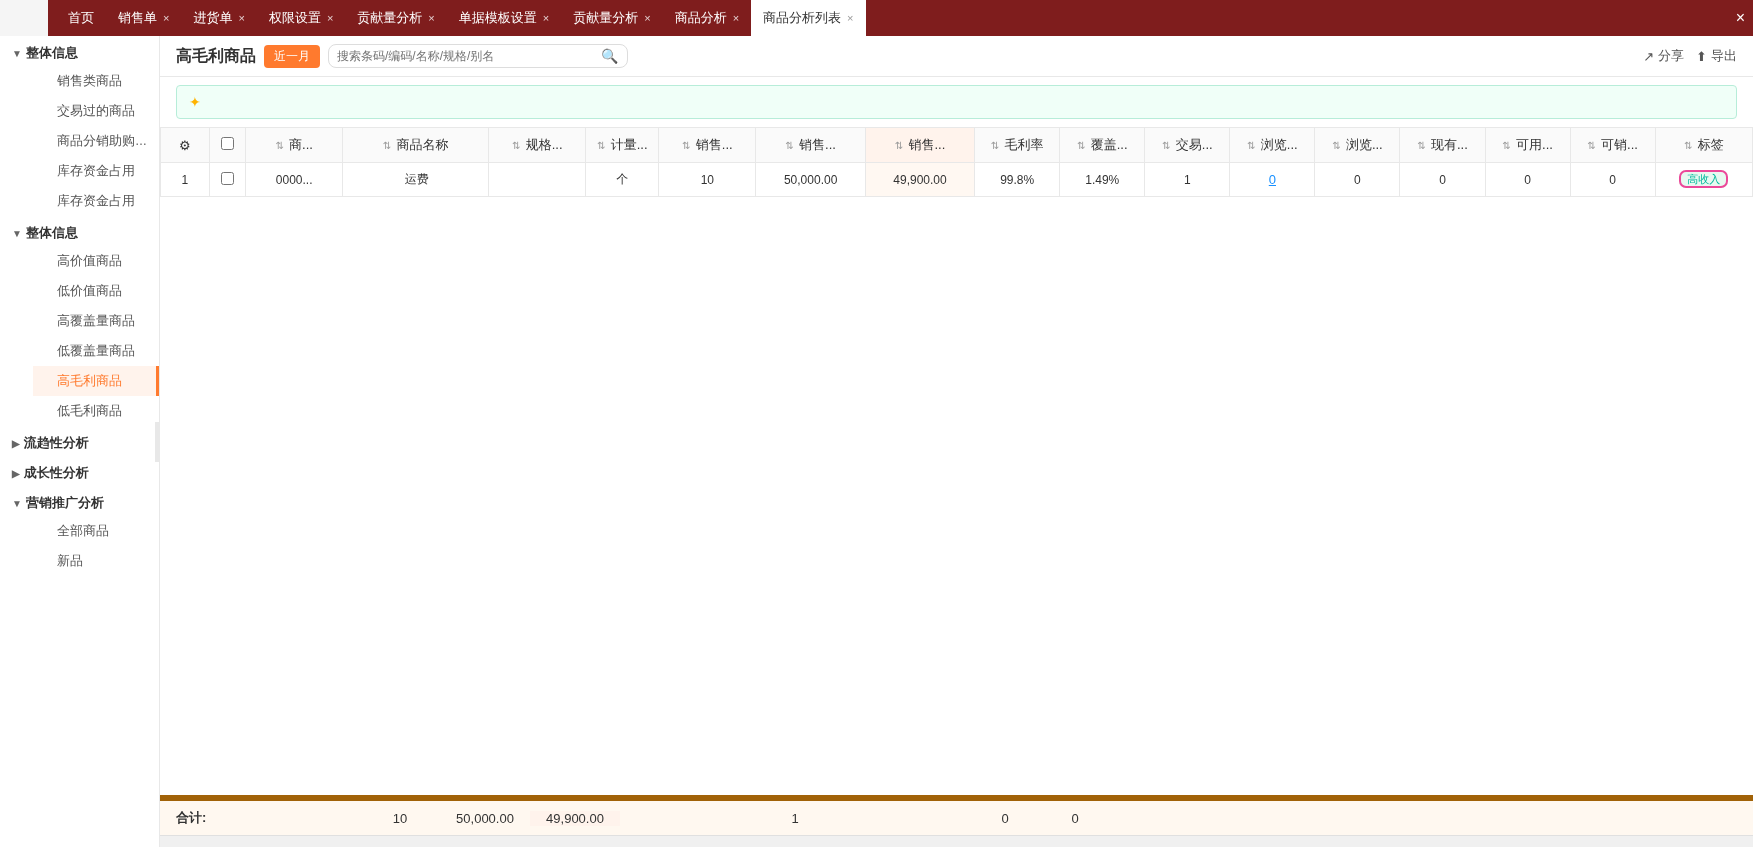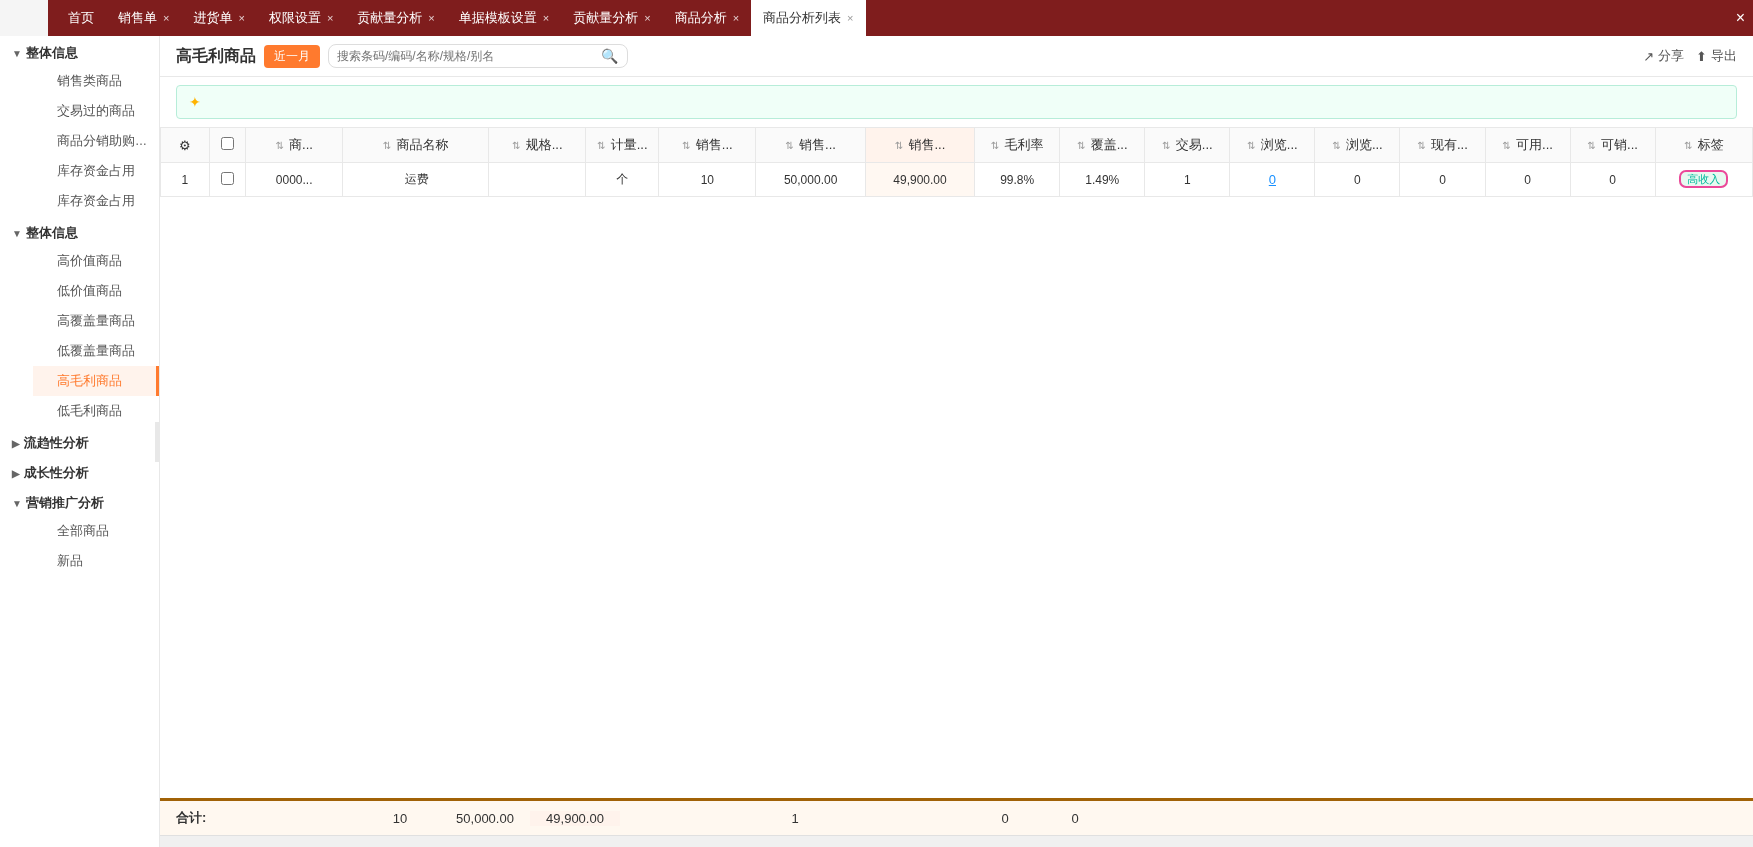--- a/index.html
+++ b/index.html
@@ -233,21 +233,21 @@
       color: #00b89c;
       border: 2px solid #ec4899;
       border-radius: 7px;
       padding: 1px 6px;
       font-size: 11px;
     }
 
     
     .footer-total {
       background: #fff8f0;
-      border-top: 3px solid #a16207;
+      border-top: 6px solid #a16207;
       display: flex;
       align-items: center;
       padding: 8px 0;
       flex-shrink: 0;
       font-size: 13px;
       color: #333;
     }
     .footer-total .total-label {
       padding: 0 16px;
       min-width: 200px;

